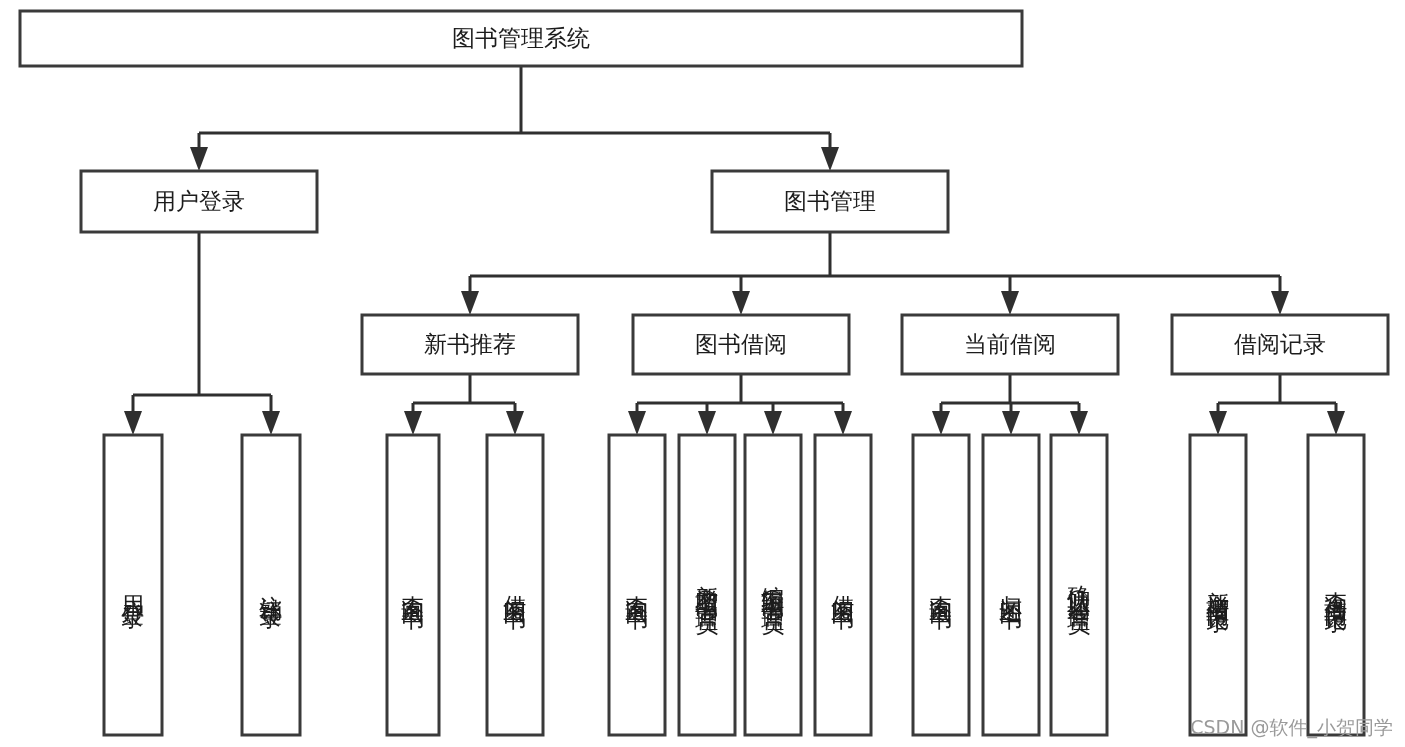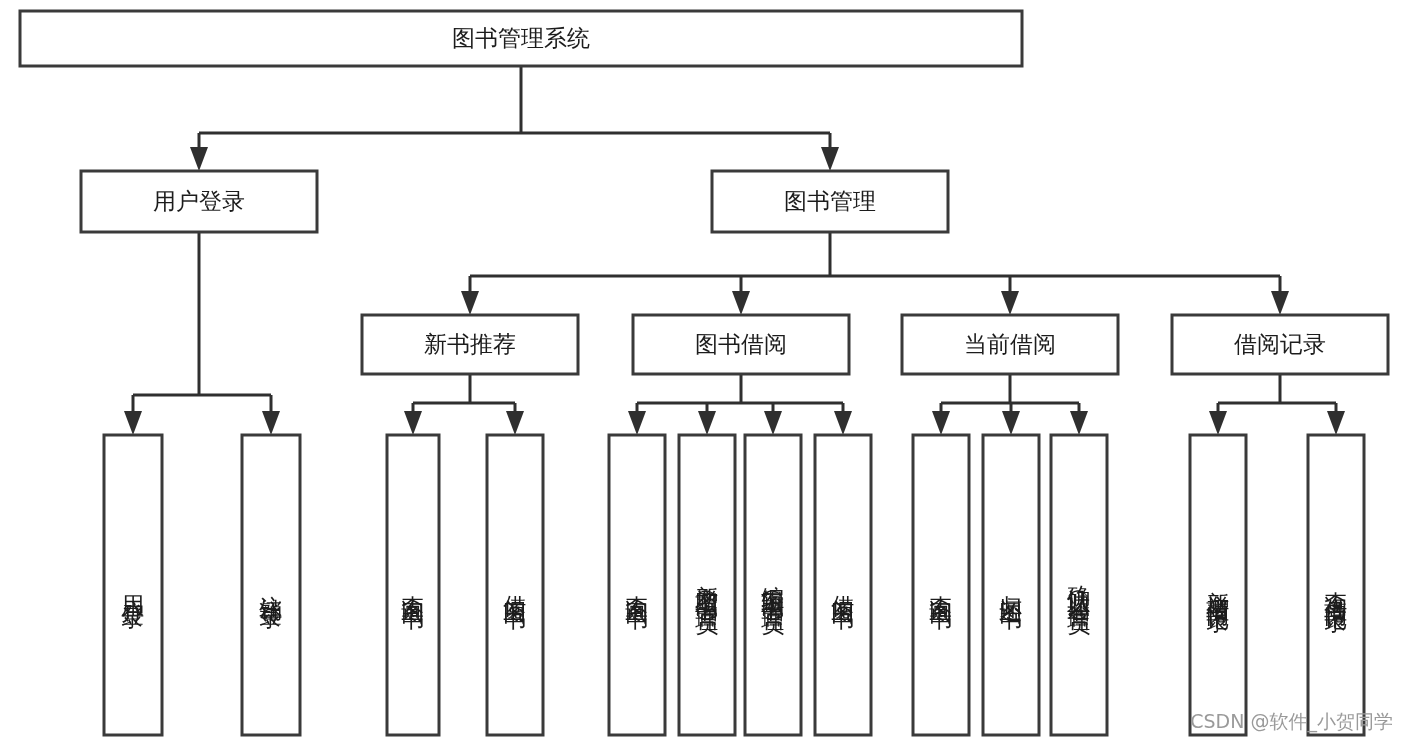--- a/index.html
+++ b/index.html
@@ -60,21 +60,21 @@
     font-family: "DejaVu Sans", "Liberation Sans", sans-serif;
     font-size: 23px;
     line-height: 1.06;
     color: #1c1c1c;
     letter-spacing: 4px;
     white-space: nowrap;
   }
   .watermark {
     position: absolute;
     right: 12px;
-    bottom: 12px;
+    bottom: 6px;
     font-family: "DejaVu Sans", "Liberation Sans", sans-serif;
     font-size: 19px;
     color: #9a9a9a;
     white-space: nowrap;
   }
 </style>
 </head>
 <body>
 
 <div id="diagram-root">

